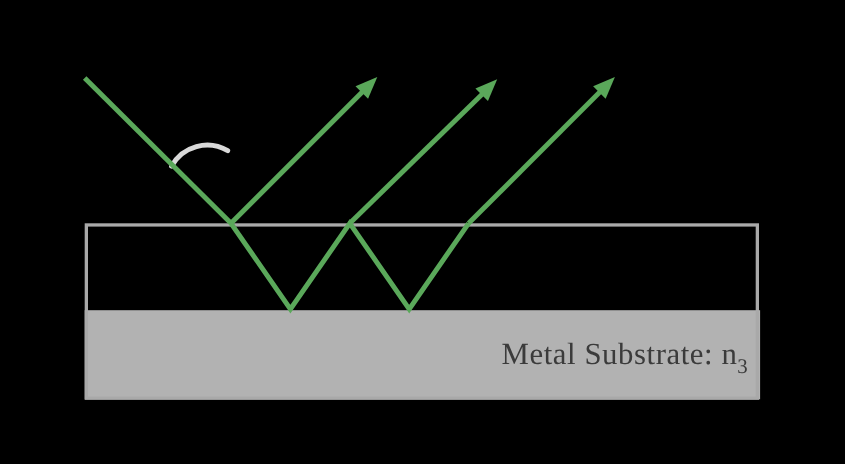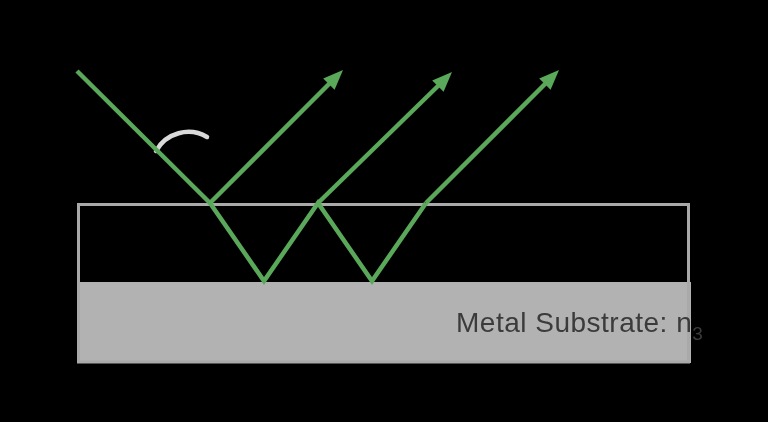--- a/index.html
+++ b/index.html
@@ -6,21 +6,21 @@
     margin: 0;
     padding: 0;
     background: #000;
   }
   .canvas {
     position: relative;
     width: 768px;
     height: 422px;
     background: var(--background, #000);
     overflow: hidden;
-    font-family: Liberation Sans, sans-serif;
+    font-family: Liberation Serif, serif;
     text-align: right;
   }
   .canvas svg {
     position: absolute;
     inset: 0;
     display: block;
   }
   .ray {
     stroke: var(--ray-green, #5aa85a);
     stroke-width: 4.5;

